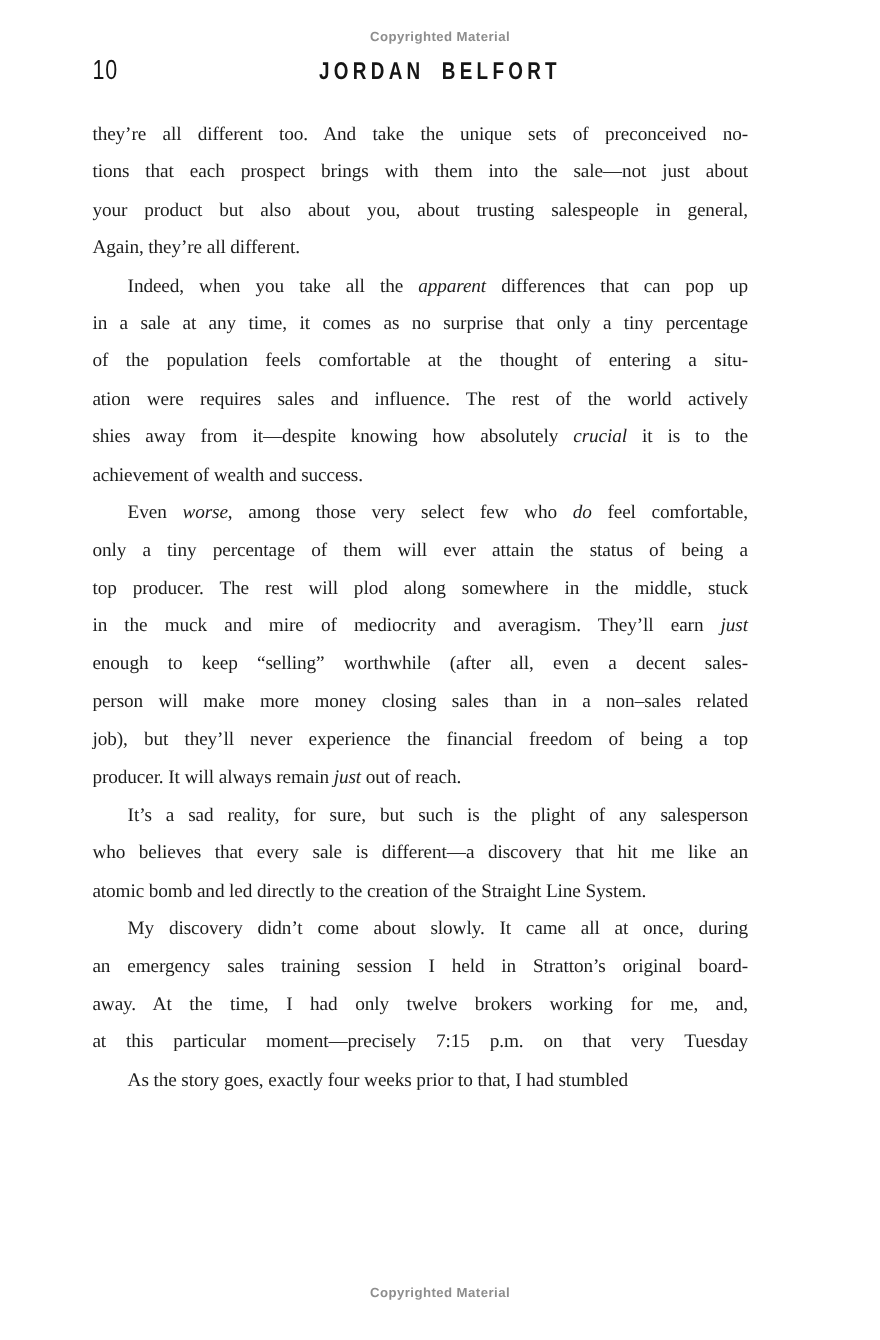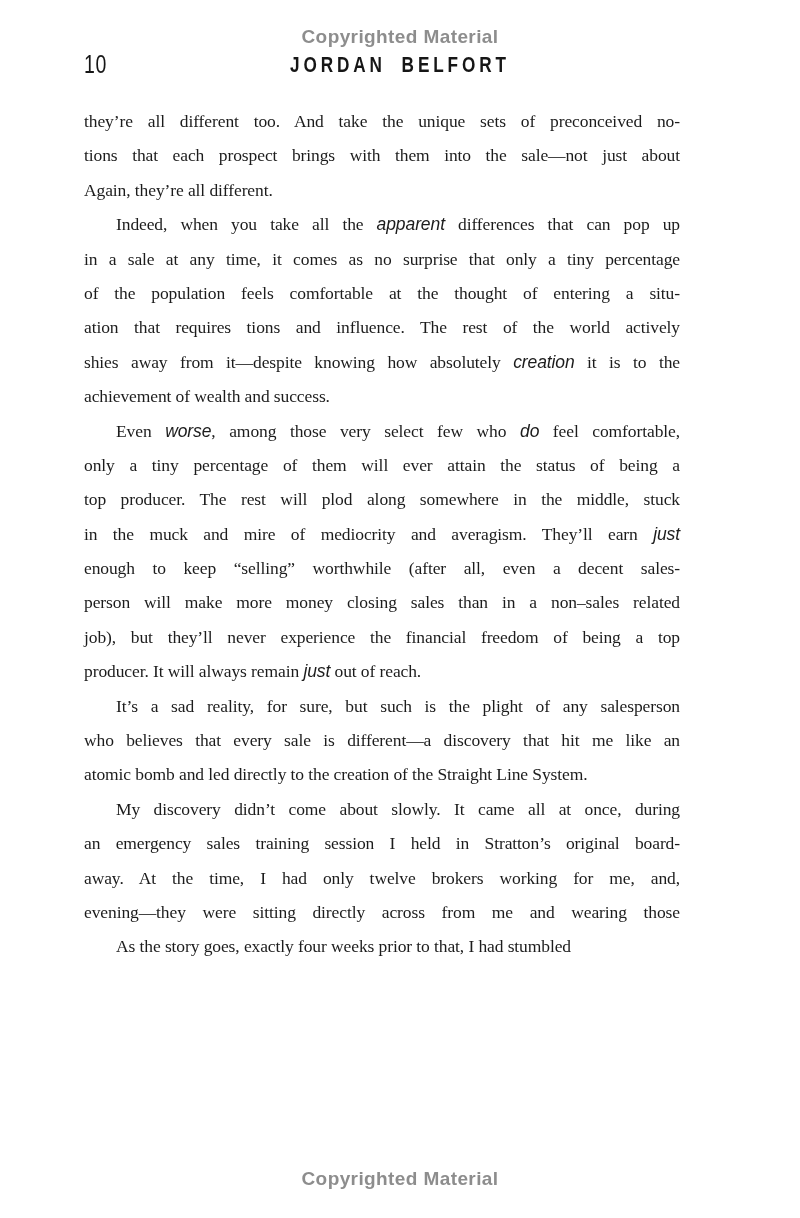--- a/index.html
+++ b/index.html
@@ -15,21 +15,21 @@
     overflow: hidden;
     font-family: "Liberation Serif", serif;
   }
   .watermark {
     position: absolute;
     left: 0;
     width: 800px;
     text-align: center;
     font-family: "Liberation Sans", sans-serif;
     font-weight: 700;
-    font-size: 19px;
+    font-size: 12px;
     letter-spacing: 0.4px;
   }
   .watermark.top { top: 26px; }
   .watermark.bottom { top: 1168px; }
   .page-number {
     position: absolute;
     left: 84px;
     top: 52px;
     font-family: "Liberation Sans", sans-serif;
     font-weight: 400;
@@ -69,57 +69,58 @@
     text-align-last: justify;
   }
   .line.last {
     text-align: center;
     text-align-last: left;
   }
   .line.indent {
     text-indent: 32px;
   }
   .line i {
-    font-family: Liberation Sans, sans-serif;
+    font-family: Liberation Serif, serif;
   }
 </style>
 </head>
 <body>
 
 <div class="page" style="background: rgb(255, 255, 255);">
 
   <div class="watermark top" style="color: rgb(141, 141, 141);">Copyrighted Material</div>
 
   <div class="page-number" style="color: rgb(22, 22, 22);">10</div>
 
   <div class="running-header" style="color: rgb(22, 22, 22);">JORDAN BELFORT</div>
 
   <div class="text-block" id="text-block" style="color: rgb(28, 28, 28);">
       <div class="line"><span>they’re all different too. And take the unique sets of preconceived no-</span></div>
       <div class="line"><span>tions that each prospect brings with them into the sale—not just about</span></div>
+      <div class="line"><span>your product but also about you, about trusting salespeople in general,</span></div>
       <div class="line last"><span>Again, they’re all different.</span></div>
       <div class="line indent"><span>Indeed, when you take all the </span><i>apparent</i><span> differences that can pop up</span></div>
       <div class="line"><span>in a sale at any time, it comes as no surprise that only a tiny percentage</span></div>
       <div class="line"><span>of the population feels comfortable at the thought of entering a situ-</span></div>
-      <div class="line"><span>ation that requires tions and influence. The rest of the world actively</span></div>
-      <div class="line"><span>shies away from it—despite knowing how absolutely </span><i>creation</i><span> it is to the</span></div>
+      <div class="line"><span>ation were requires sales and influence. The rest of the world actively</span></div>
+      <div class="line"><span>shies away from it—despite knowing how absolutely </span><i>crucial</i><span> it is to the</span></div>
       <div class="line last"><span>achievement of wealth and success.</span></div>
       <div class="line indent"><span>Even </span><i>worse</i><span>, among those very select few who </span><i>do</i><span> feel comfortable,</span></div>
       <div class="line"><span>only a tiny percentage of them will ever attain the status of being a</span></div>
       <div class="line"><span>top producer. The rest will plod along somewhere in the middle, stuck</span></div>
       <div class="line"><span>in the muck and mire of mediocrity and averagism. They’ll earn </span><i>just</i></div>
       <div class="line"><span>enough to keep “selling” worthwhile (after all, even a decent sales-</span></div>
       <div class="line"><span>person will make more money closing sales than in a non–sales related</span></div>
       <div class="line"><span>job), but they’ll never experience the financial freedom of being a top</span></div>
       <div class="line last"><span>producer. It will always remain </span><i>just</i><span> out of reach.</span></div>
       <div class="line indent"><span>It’s a sad reality, for sure, but such is the plight of any salesperson</span></div>
       <div class="line"><span>who believes that every sale is different—a discovery that hit me like an</span></div>
       <div class="line last"><span>atomic bomb and led directly to the creation of the Straight Line System.</span></div>
       <div class="line indent"><span>My discovery didn’t come about slowly. It came all at once, during</span></div>
       <div class="line"><span>an emergency sales training session I held in Stratton’s original board-</span></div>
       <div class="line"><span>away. At the time, I had only twelve brokers working for me, and,</span></div>
-      <div class="line"><span>evening—they were sitting directly across from me and wearing those</span></div>
+      <div class="line"><span>at this particular moment—precisely 7:15 p.m. on that very Tuesday</span></div>
       <div class="line last indent"><span>As the story goes, exactly four weeks prior to that, I had stumbled</span></div>
     </div>
 
   <div class="watermark bottom" style="color: rgb(141, 141, 141);">Copyrighted Material</div>
 
 </div>
 
 </body></html>

